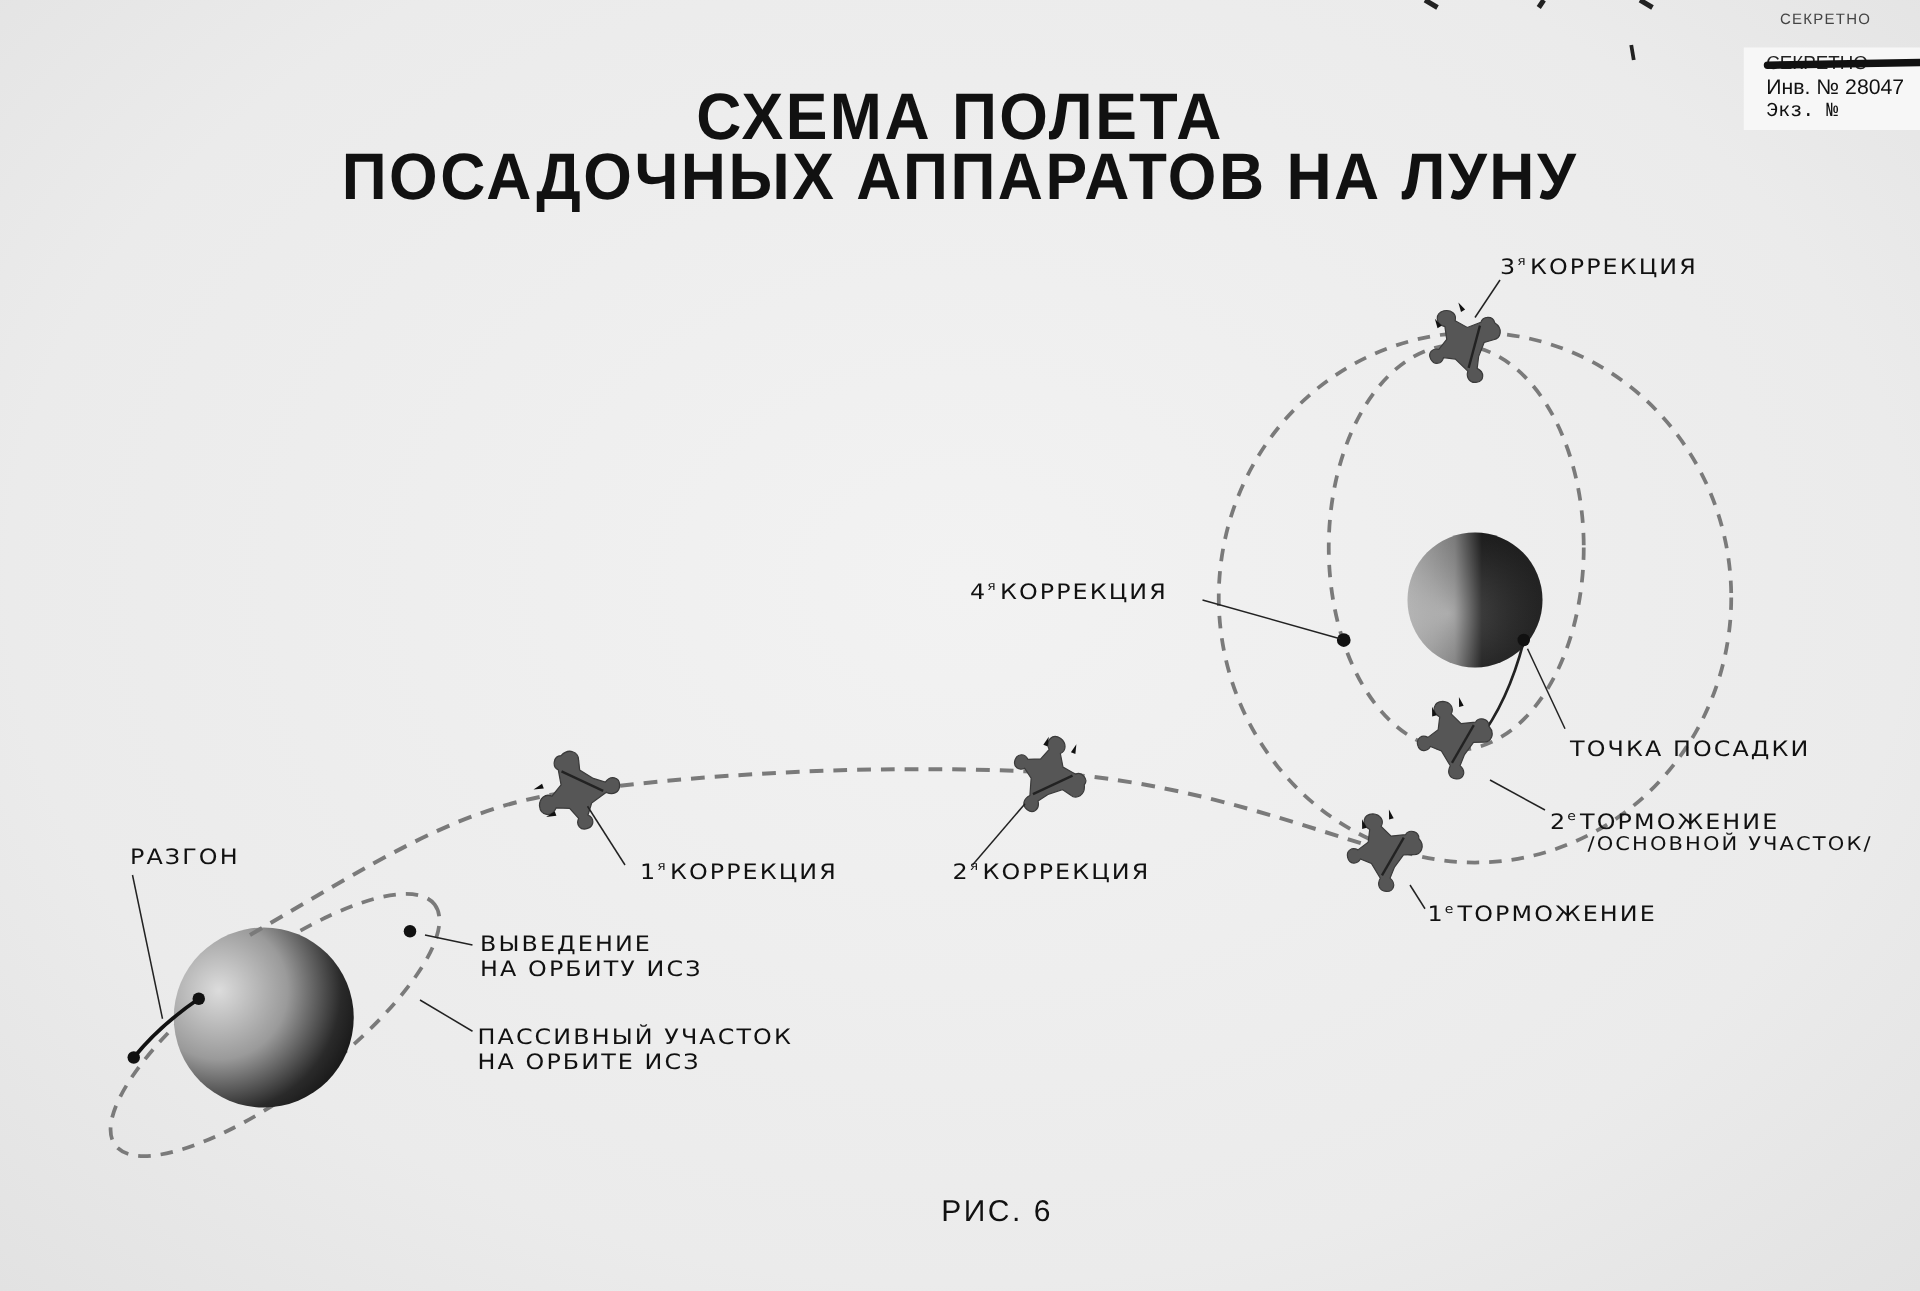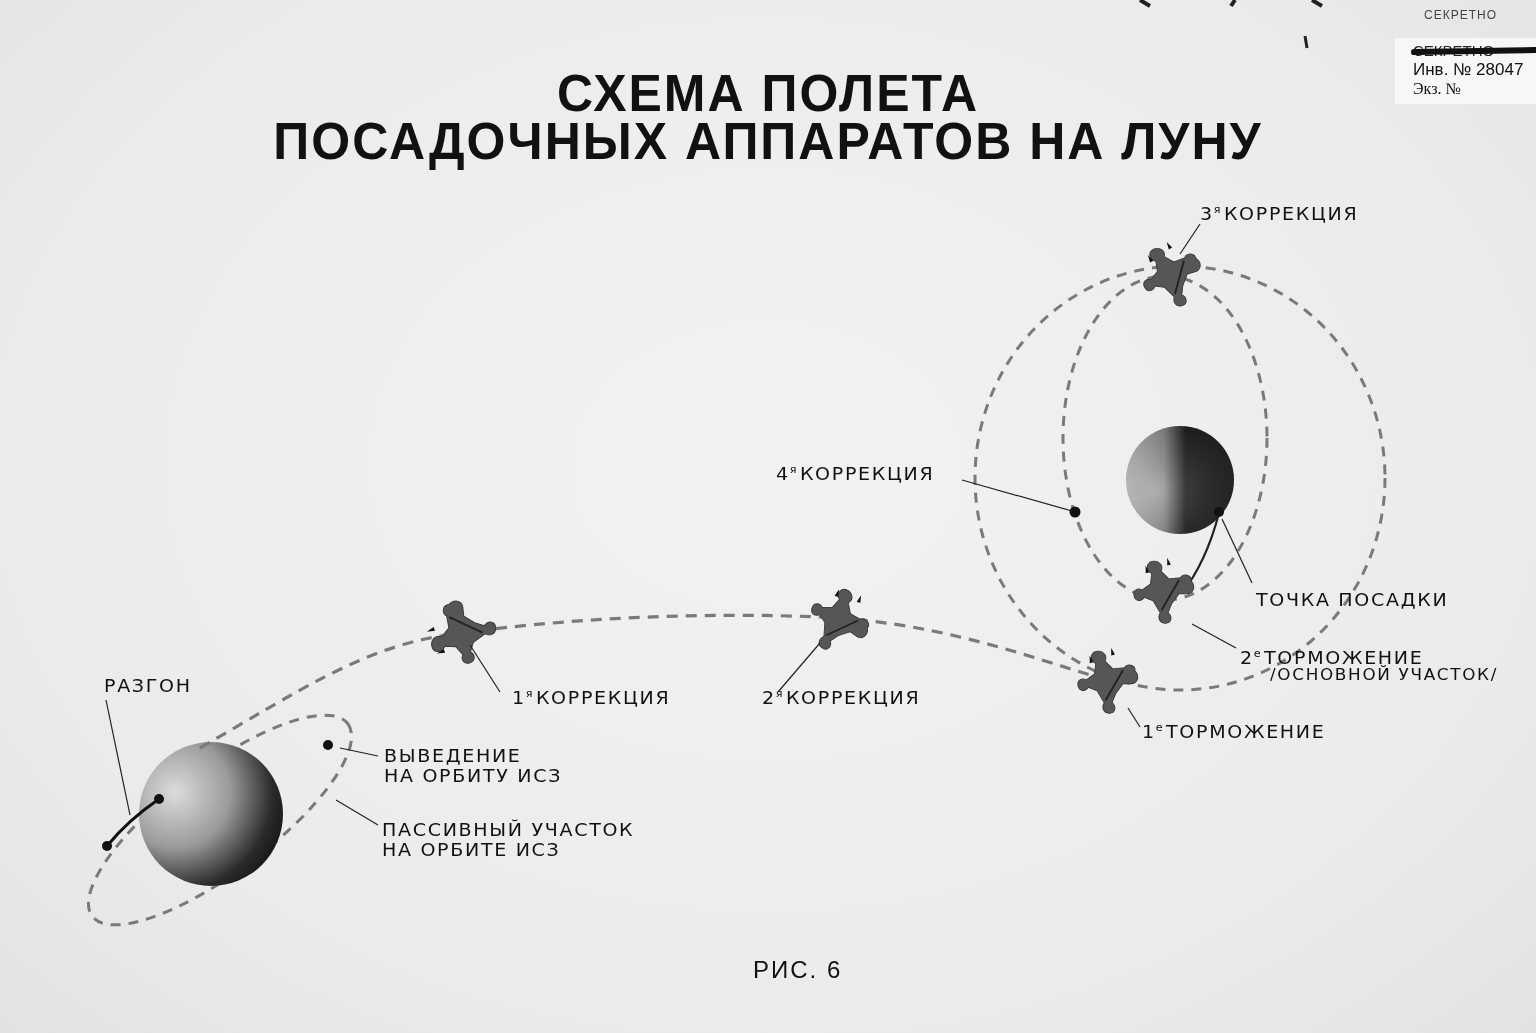--- a/index.html
+++ b/index.html
@@ -37,21 +37,21 @@
   .stamp .strike {
     position: absolute; left: 16px; top: 10px; width: 134px; height: 6px;
     background: #111; transform: rotate(-1deg); border-radius: 3px;
   }
   .stamp .inv {
     position: absolute; left: 18px; top: 22px; font-size: 17px; color: #111;
     font-family: "Liberation Sans", sans-serif;
   }
   .stamp .ekz {
     position: absolute; left: 18px; top: 42px; font-size: 16px; color: #111;
-    font-family: Liberation Serif, serif;
+    font-family: Liberation Mono, monospace;
   }
   .lbl {
     position: absolute; font-family: "DejaVu Sans", sans-serif;
     font-size: 17px; color: #111; letter-spacing: 1.5px; white-space: nowrap;
     transform: scaleX(1.12); transform-origin: left center;
   }
   .lbl sup { font-size: 10px; letter-spacing: 0; margin-right: 3px; }
   .fig {
     position: absolute; left: 753px; top: 956px; font-size: 24px; font-weight: normal;
     font-family: "Liberation Sans", sans-serif; color: #111; letter-spacing: 2px;

